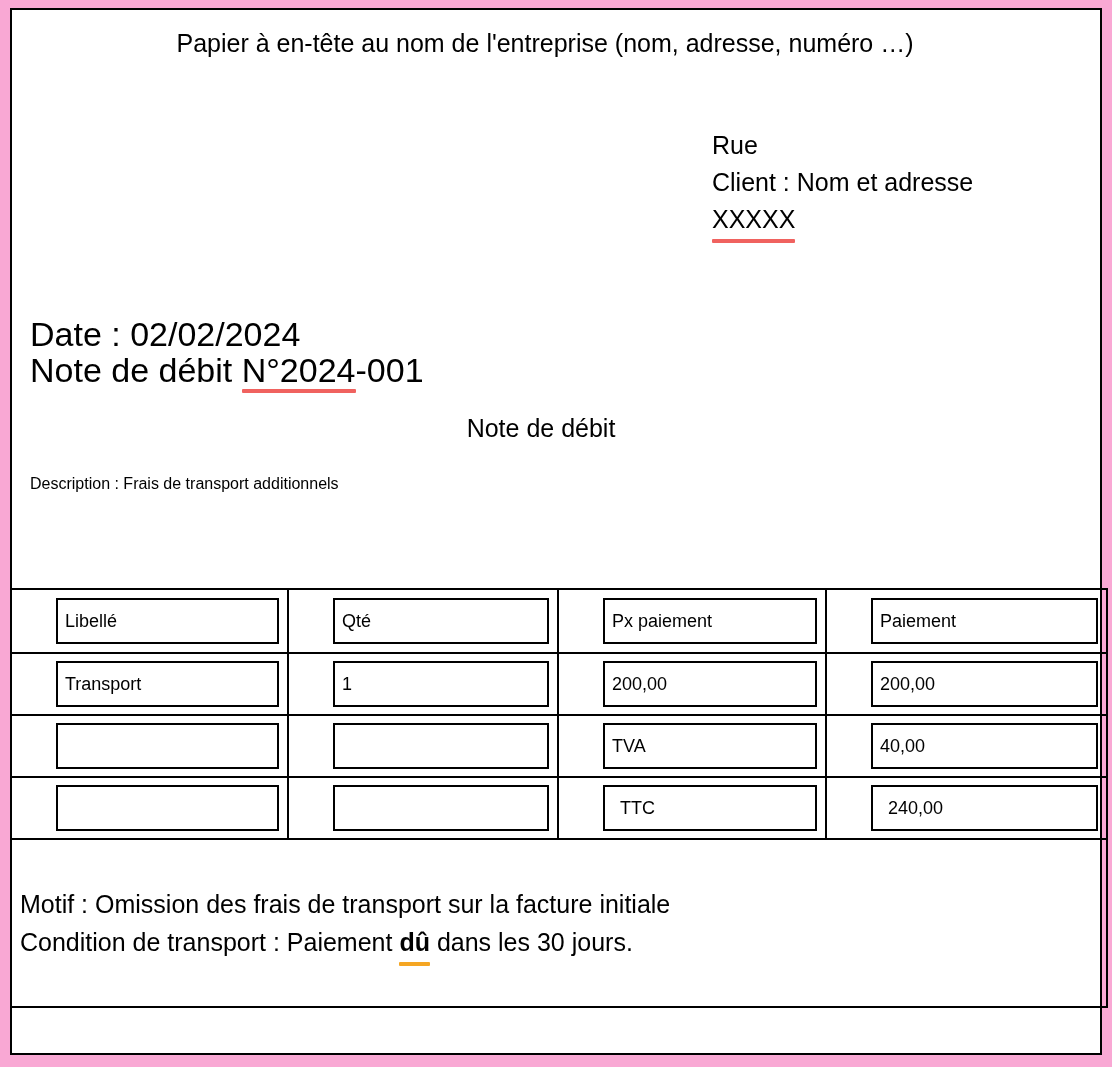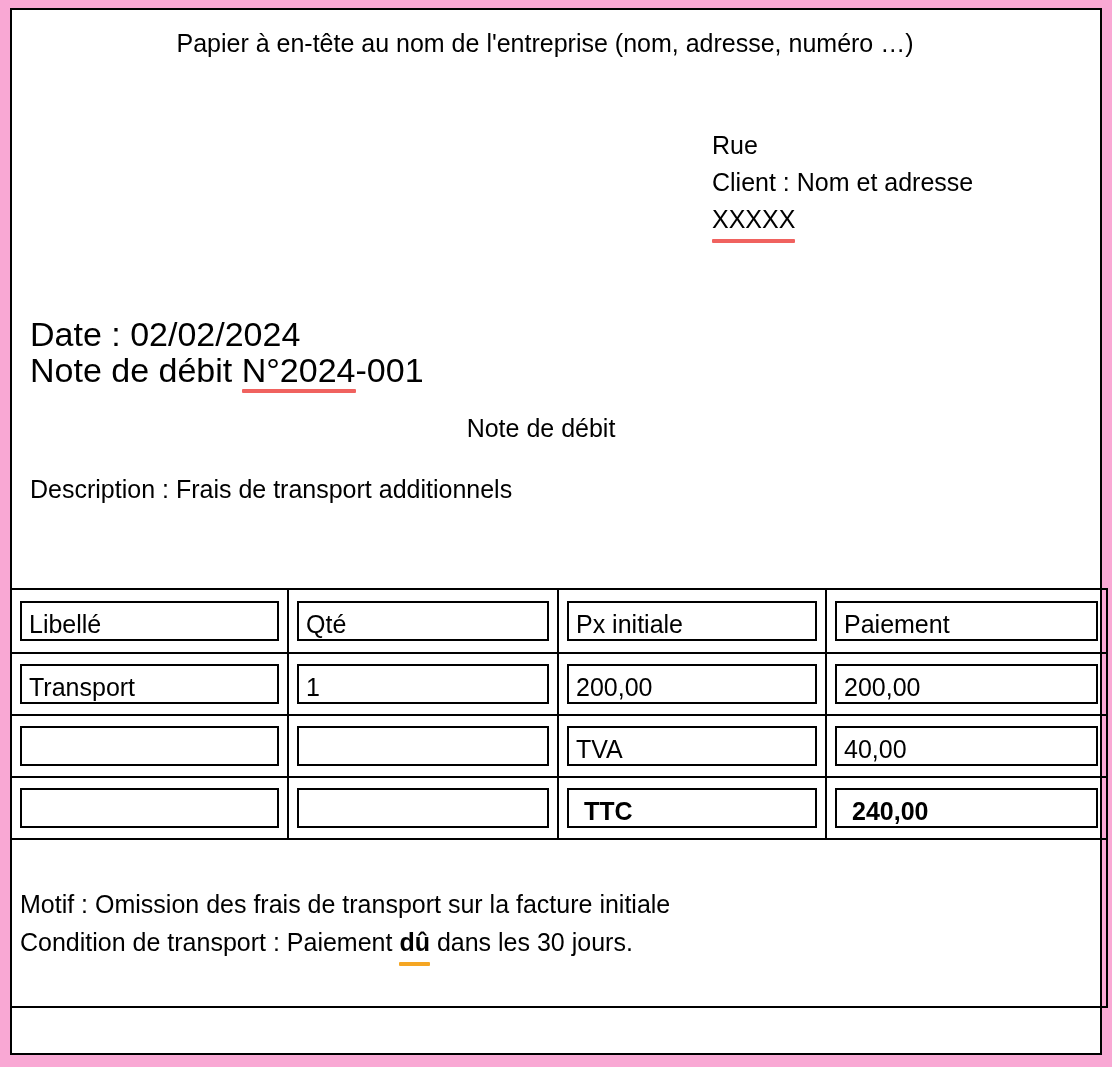--- a/index.html
+++ b/index.html
@@ -77,21 +77,21 @@
     top: 404px;
     text-align: center;
     font-size: 25px;
     padding-right: 30px;
   }
 
   .description-line {
     position: absolute;
     left: 18px;
     top: 465px;
-    font-size: 25px;
+    font-size: 16px;
     white-space: nowrap;
   }
 
   
   .sp {
     position: relative;
     display: inline-block;
   }
   .sp::after {
     content: "";
@@ -133,30 +133,31 @@
     border: 2px solid #000000;
     padding: 7px 8px;
     vertical-align: middle;
     box-sizing: border-box;
   }
 
   
   .cellbox {
     border: 2px solid #000000;
     box-sizing: border-box;
-    height: 40px;
+    height: 46px;
     line-height: 42px;
-    font-size: 25px;
+    font-size: 18px;
     padding: 0 7px;
     overflow: hidden;
     white-space: nowrap;
     background: #ffffff;
+    margin-left: 36px;
   }
   .cellbox.right { text-align: left; }
-  .cellbox.bold  { font-weight: bold; padding-left: 15px; }
+  .cellbox.bold  { font-weight: normal; padding-left: 15px; }
 
   .col-libelle  { width: 277px; }
   .col-qte      { width: 270px; }
   .col-prix     { width: 268px; }
   .col-montant  { width: 281px; }
 
   .row-head td { height: 64px; }
   .row-data td { height: 62px; }
 
   
@@ -217,21 +218,21 @@
               <span>Libellé</span>
             </div>
           </td>
           <td>
             <div class="cellbox">
               <span class="sp">Qté</span>
             </div>
           </td>
           <td>
             <div class="cellbox">
-              <span>Px initiale</span>
+              <span>Px paiement</span>
             </div>
           </td>
           <td>
             <div class="cellbox">
               <span>Paiement</span>
             </div>
           </td>
         </tr>
 
         <tr class="row-data">

